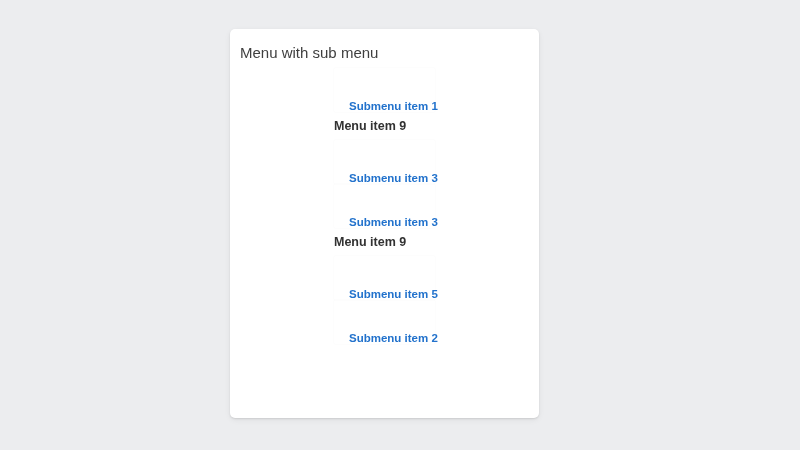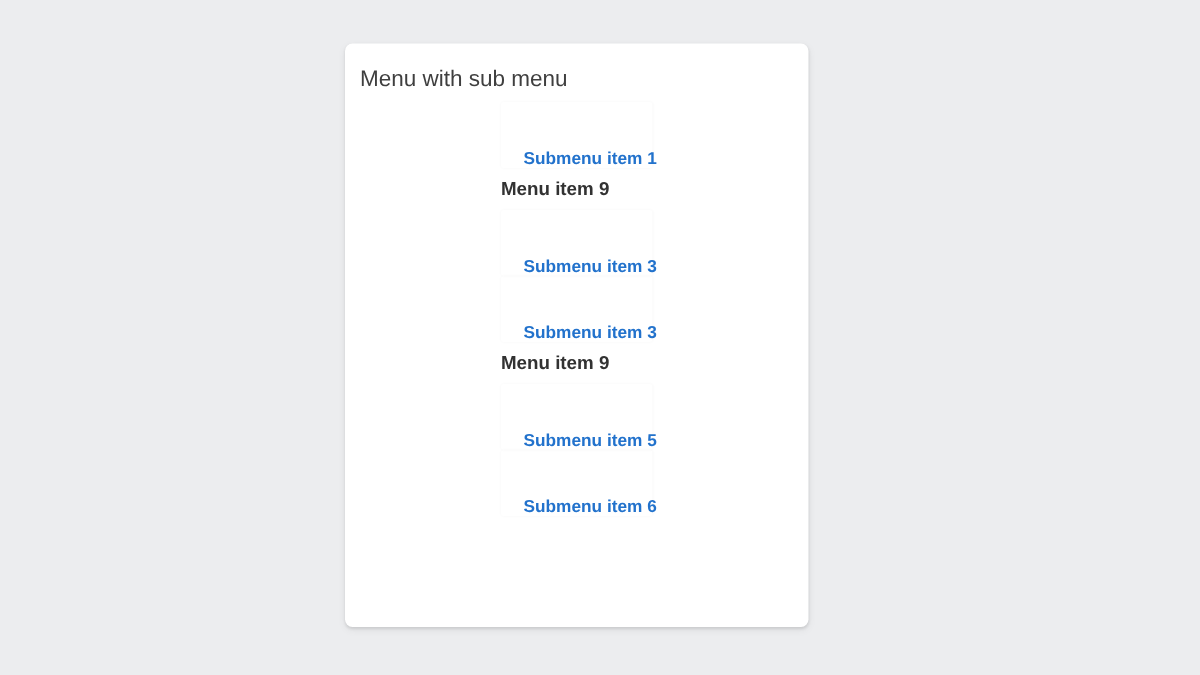--- a/index.html
+++ b/index.html
@@ -98,18 +98,18 @@
         <a class="sub-link">Submenu item 3</a>
       </div>
 
       <div class="menu-item">Menu item 9</div>
 
       <div class="sub-row">
         <a class="sub-link">Submenu item 5</a>
       </div>
 
       <div class="sub-row">
-        <a class="sub-link">Submenu item 6</a>
+        <a class="sub-link">Submenu item 2</a>
       </div>
 
     </div>
   </div>
 </div>
 
 </body></html>

